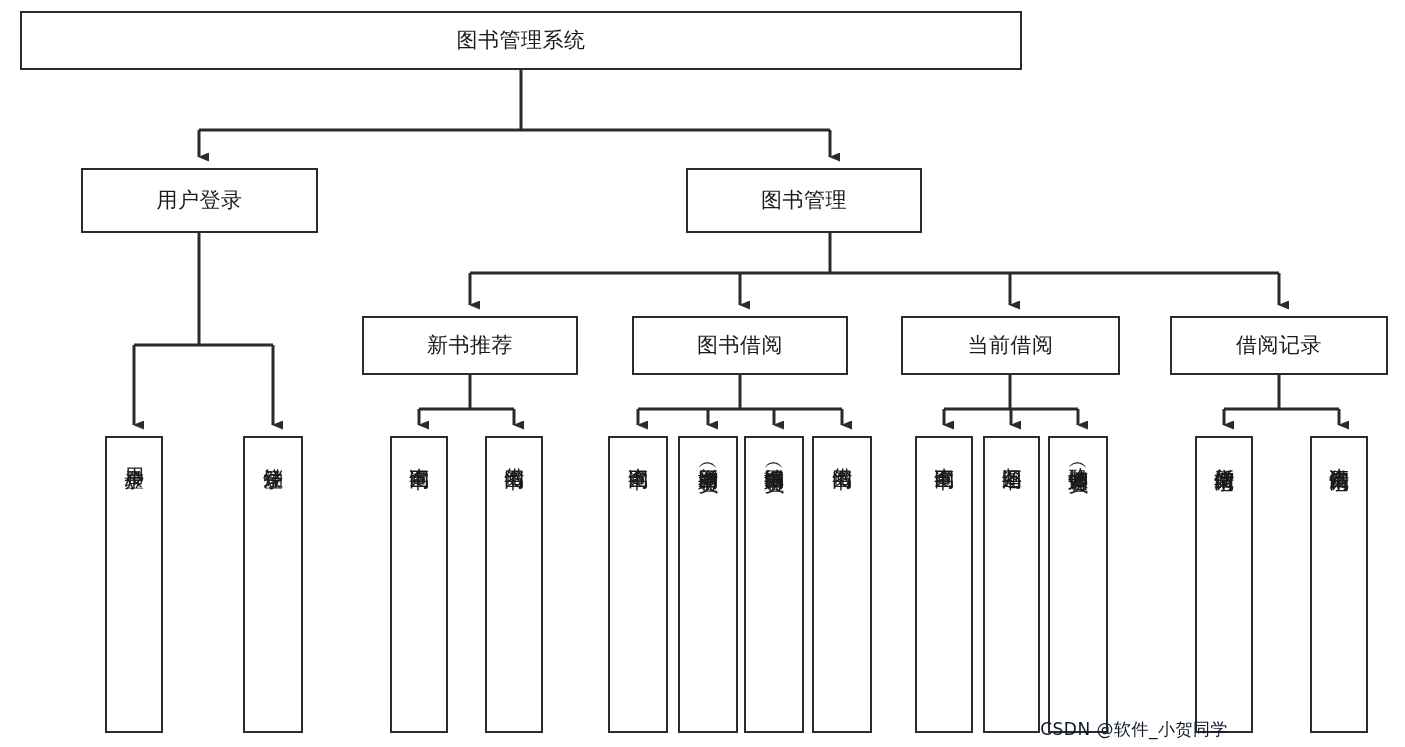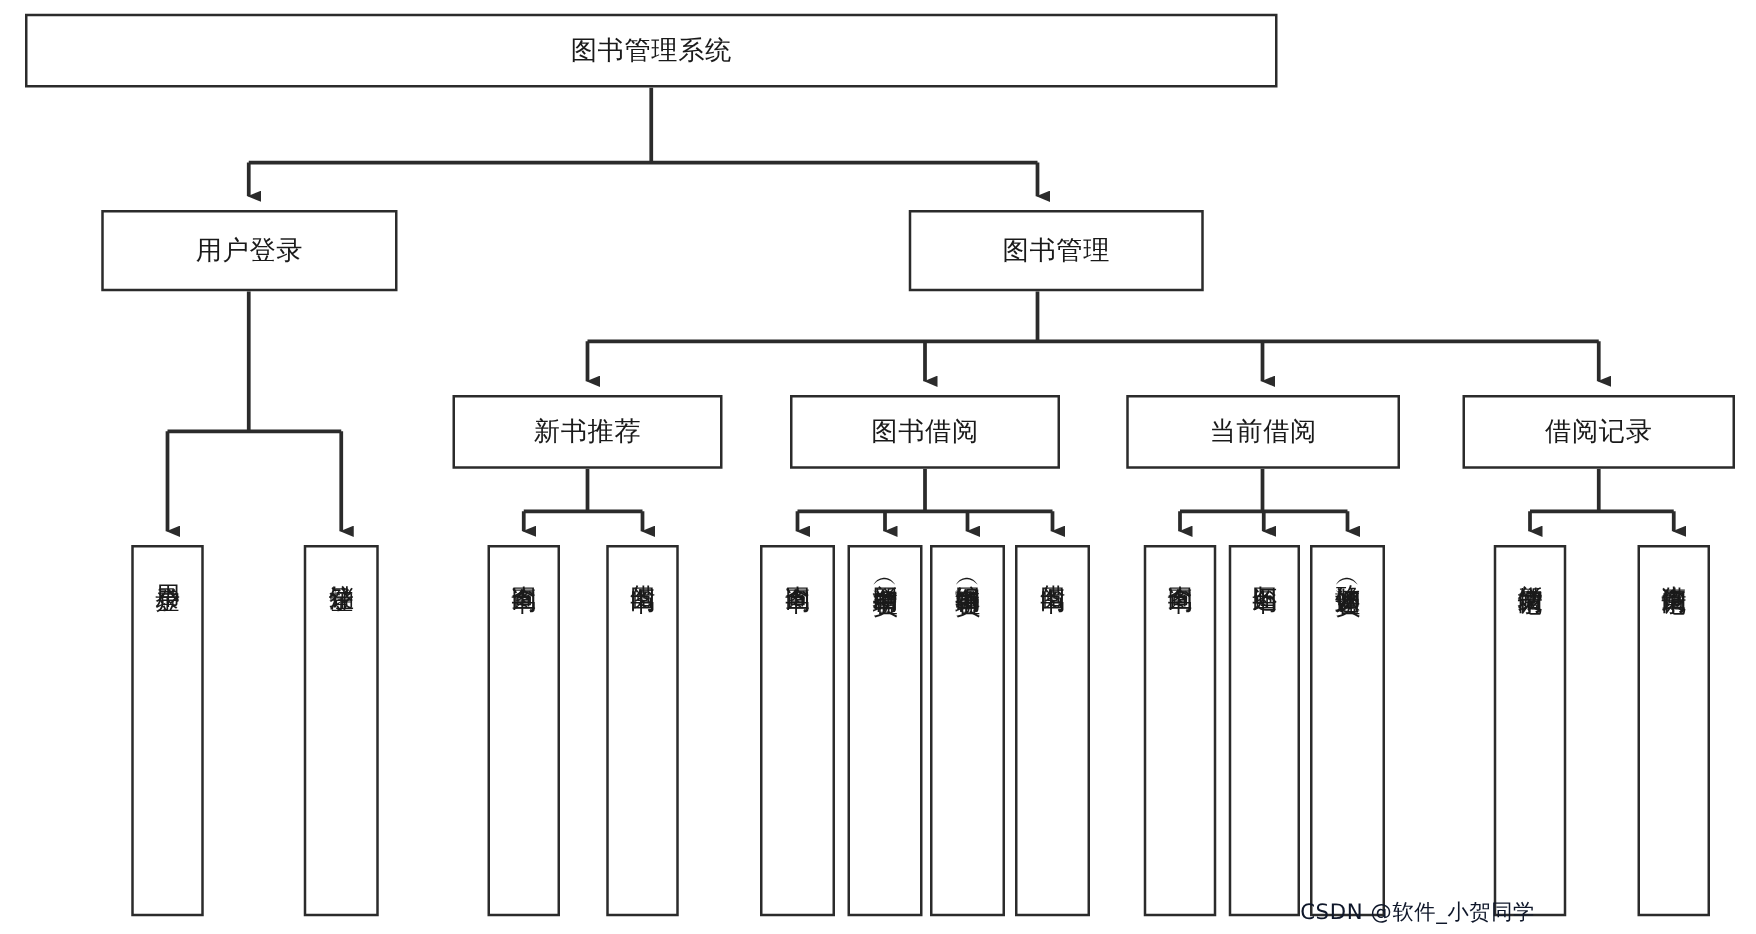--- a/index.html
+++ b/index.html
@@ -123,21 +123,21 @@
     </g>
   </svg>
 
   <div class="node horizontal" style="left:20px; top:11px; width:1002px; height:59px;">
     <span class="node-label">图书管理系统</span>
   </div>
 
   <div class="node horizontal" style="left:81px; top:168px; width:237px; height:65px;">
     <span class="node-label">用户登录</span>
   </div>
-  <div class="node horizontal" style="left:727px; top:168px; width:236px; height:65px;">
+  <div class="node horizontal" style="left:686px; top:168px; width:236px; height:65px;">
     <span class="node-label">图书管理</span>
   </div>
 
   <div class="node horizontal" style="left:362px; top:316px; width:216px; height:59px;">
     <span class="node-label">新书推荐</span>
   </div>
   <div class="node horizontal" style="left:632px; top:316px; width:216px; height:59px;">
     <span class="node-label">图书借阅</span>
   </div>
   <div class="node horizontal" style="left:1170px; top:316px; width:218px; height:59px;">

